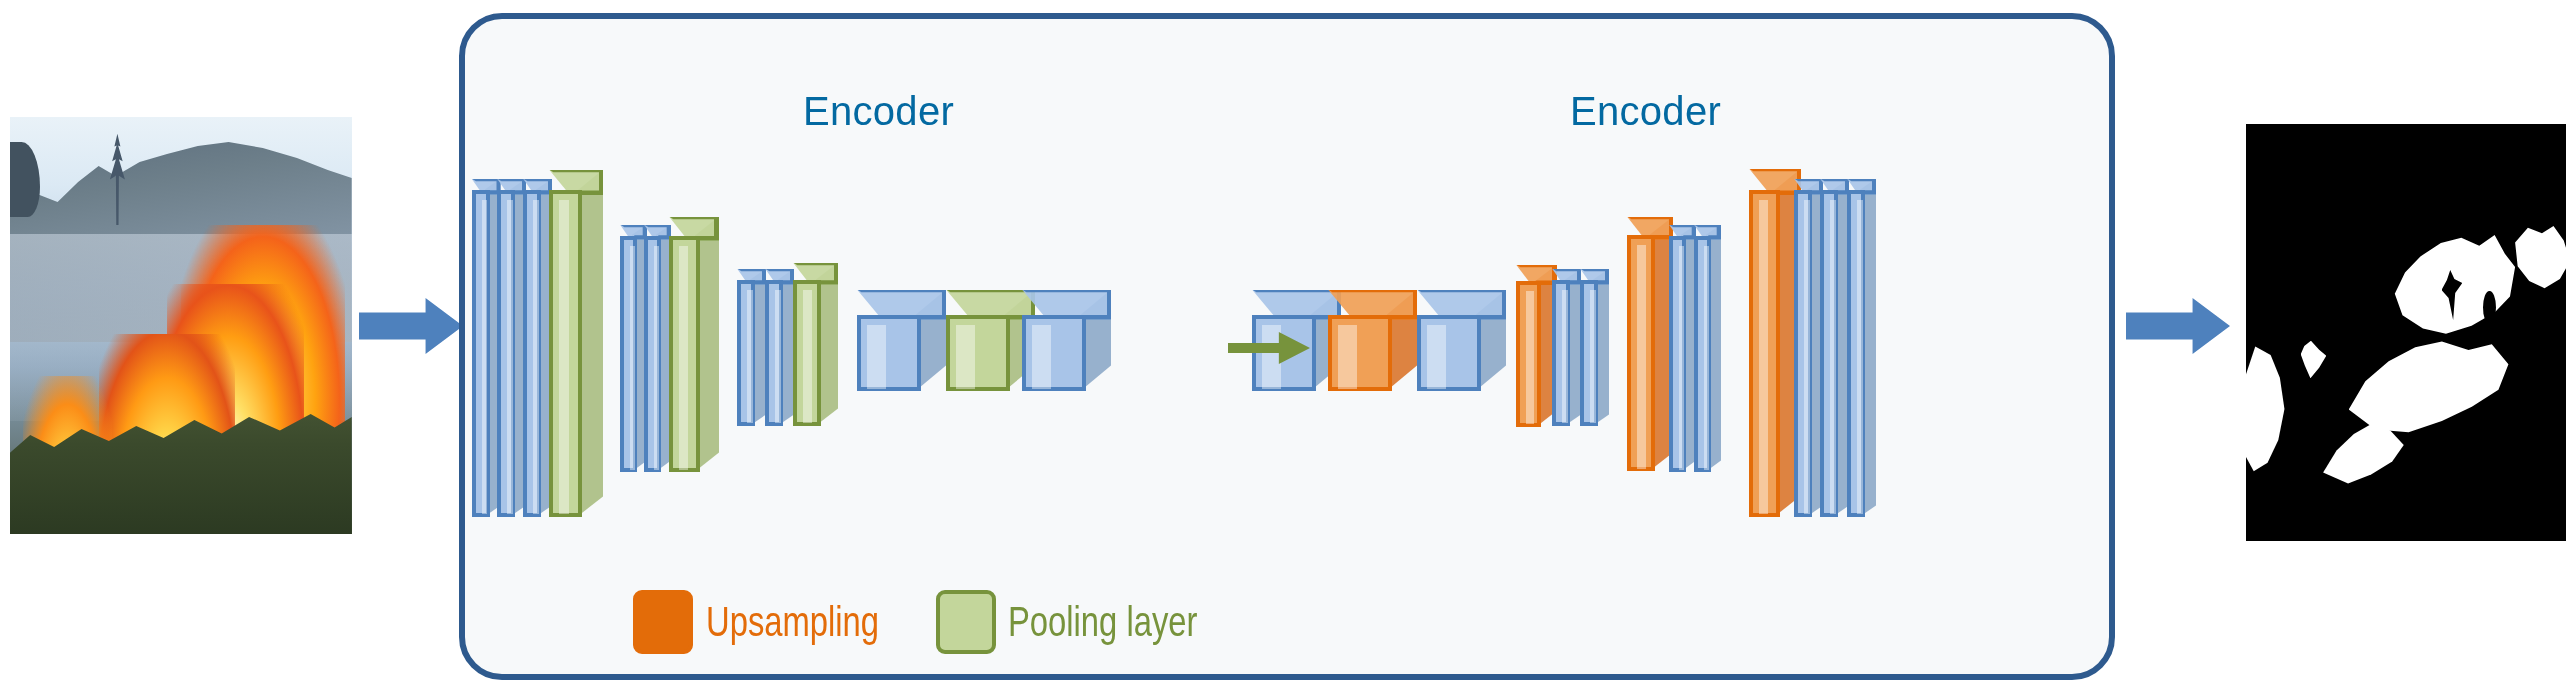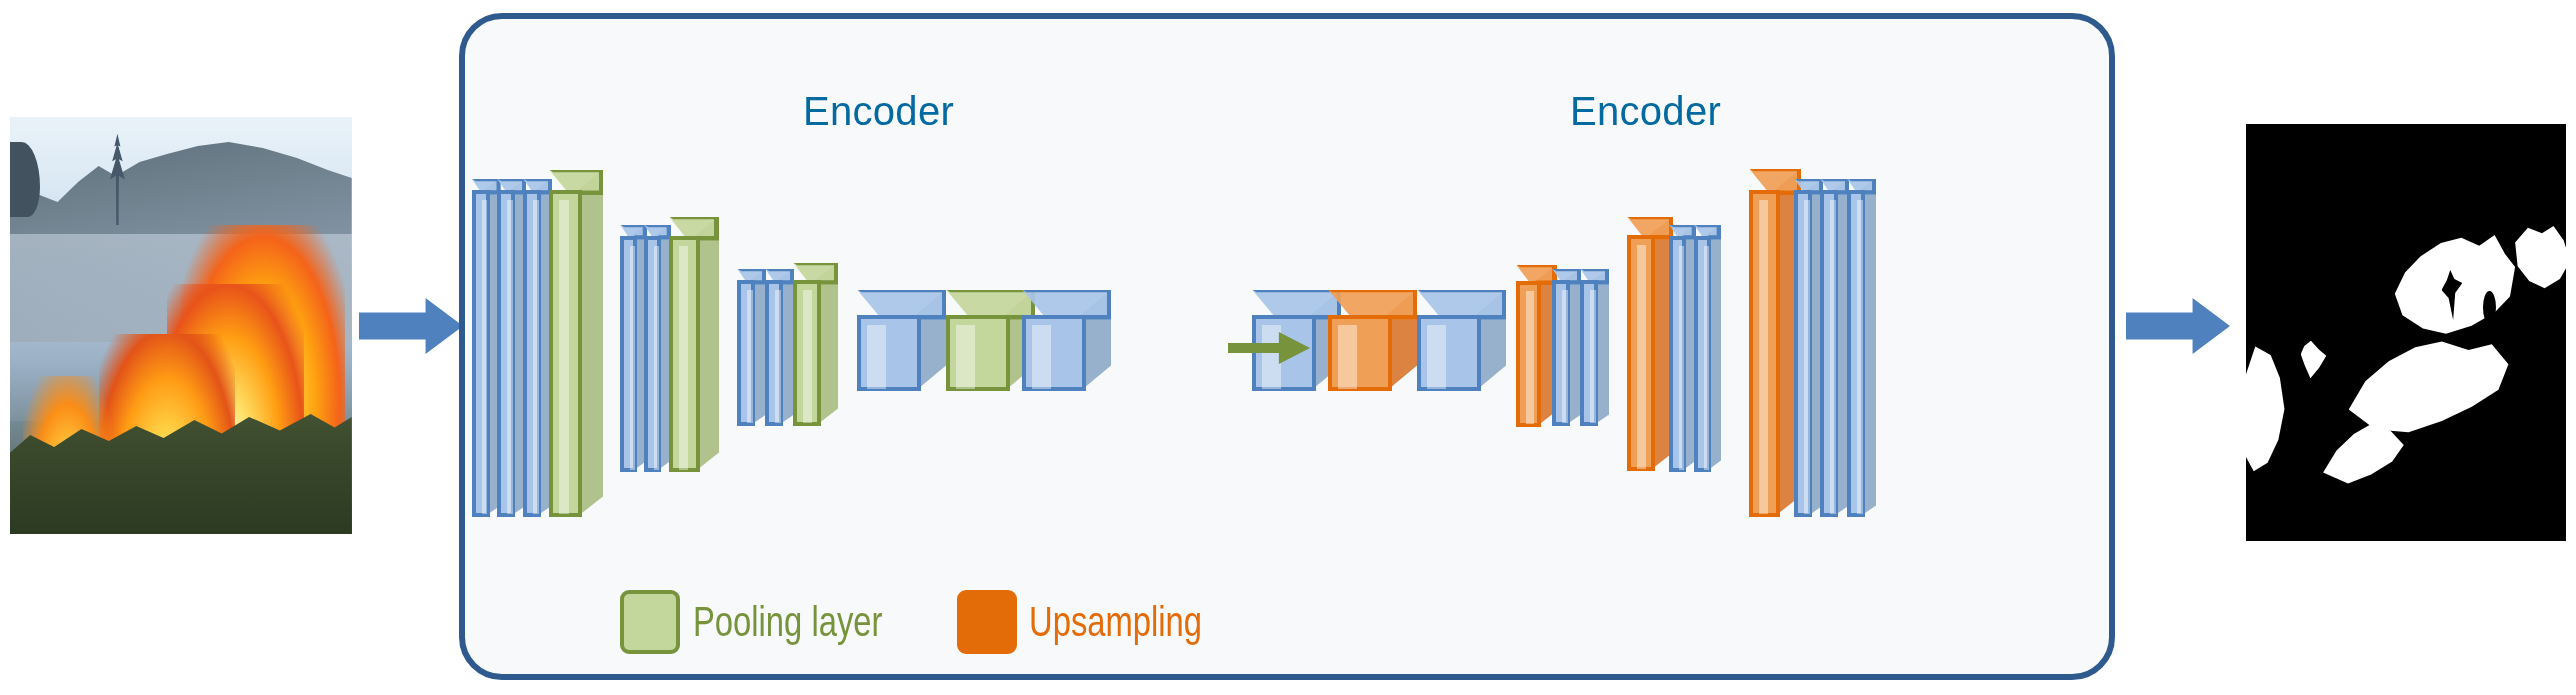--- a/index.html
+++ b/index.html
@@ -329,27 +329,27 @@
         <div style="position: absolute; left: 0px; top: 0px; width: 29px; height: 16px; background: rgb(78, 129, 189); clip-path: polygon(11.2px 100%, 29px 100%, 29px 0px, 0px 0px, 4.4px 2.7px, 25px 2.7px, 25px 11.7px, 15.6px 11.7px);"></div>
         <div style="position: absolute; left: 0px; bottom: 0px; width: 18px; height: 327px; background: rgb(168, 196, 232); border: 4.9px solid rgb(78, 129, 189); box-sizing: border-box;">
           <div style="position: absolute; left: 6.3px; top: 6.3px; width: 5.4px; height: 314px; background: rgba(255, 255, 255, 0.42);"></div>
         </div>
       </div>
     </div>
 
   <div id="arrow-bottleneck"></div>
 
   <div id="legend">
+    <div class="legend-item" style="margin-left:21px">
+      <div class="swatch sw-up"></div>
+      <div class="legend-text t-up">Upsampling</div>
+    </div>
     <div class="legend-item" style="margin-left:8.3px">
       <div class="swatch sw-pool"></div>
       <div class="legend-text t-pool">Pooling layer</div>
-    </div>
-    <div class="legend-item" style="margin-left:21px">
-      <div class="swatch sw-up"></div>
-      <div class="legend-text t-up">Upsampling</div>
     </div>
   </div>
 
   <div class="arrow-big" id="arrow-output"></div>
 
   <div class="imgbox" id="output-image">
     <div class="blob b5"></div>
     <div class="blob b1"></div>
     <div class="blob b2"></div>
     <div class="blob b3"></div>

